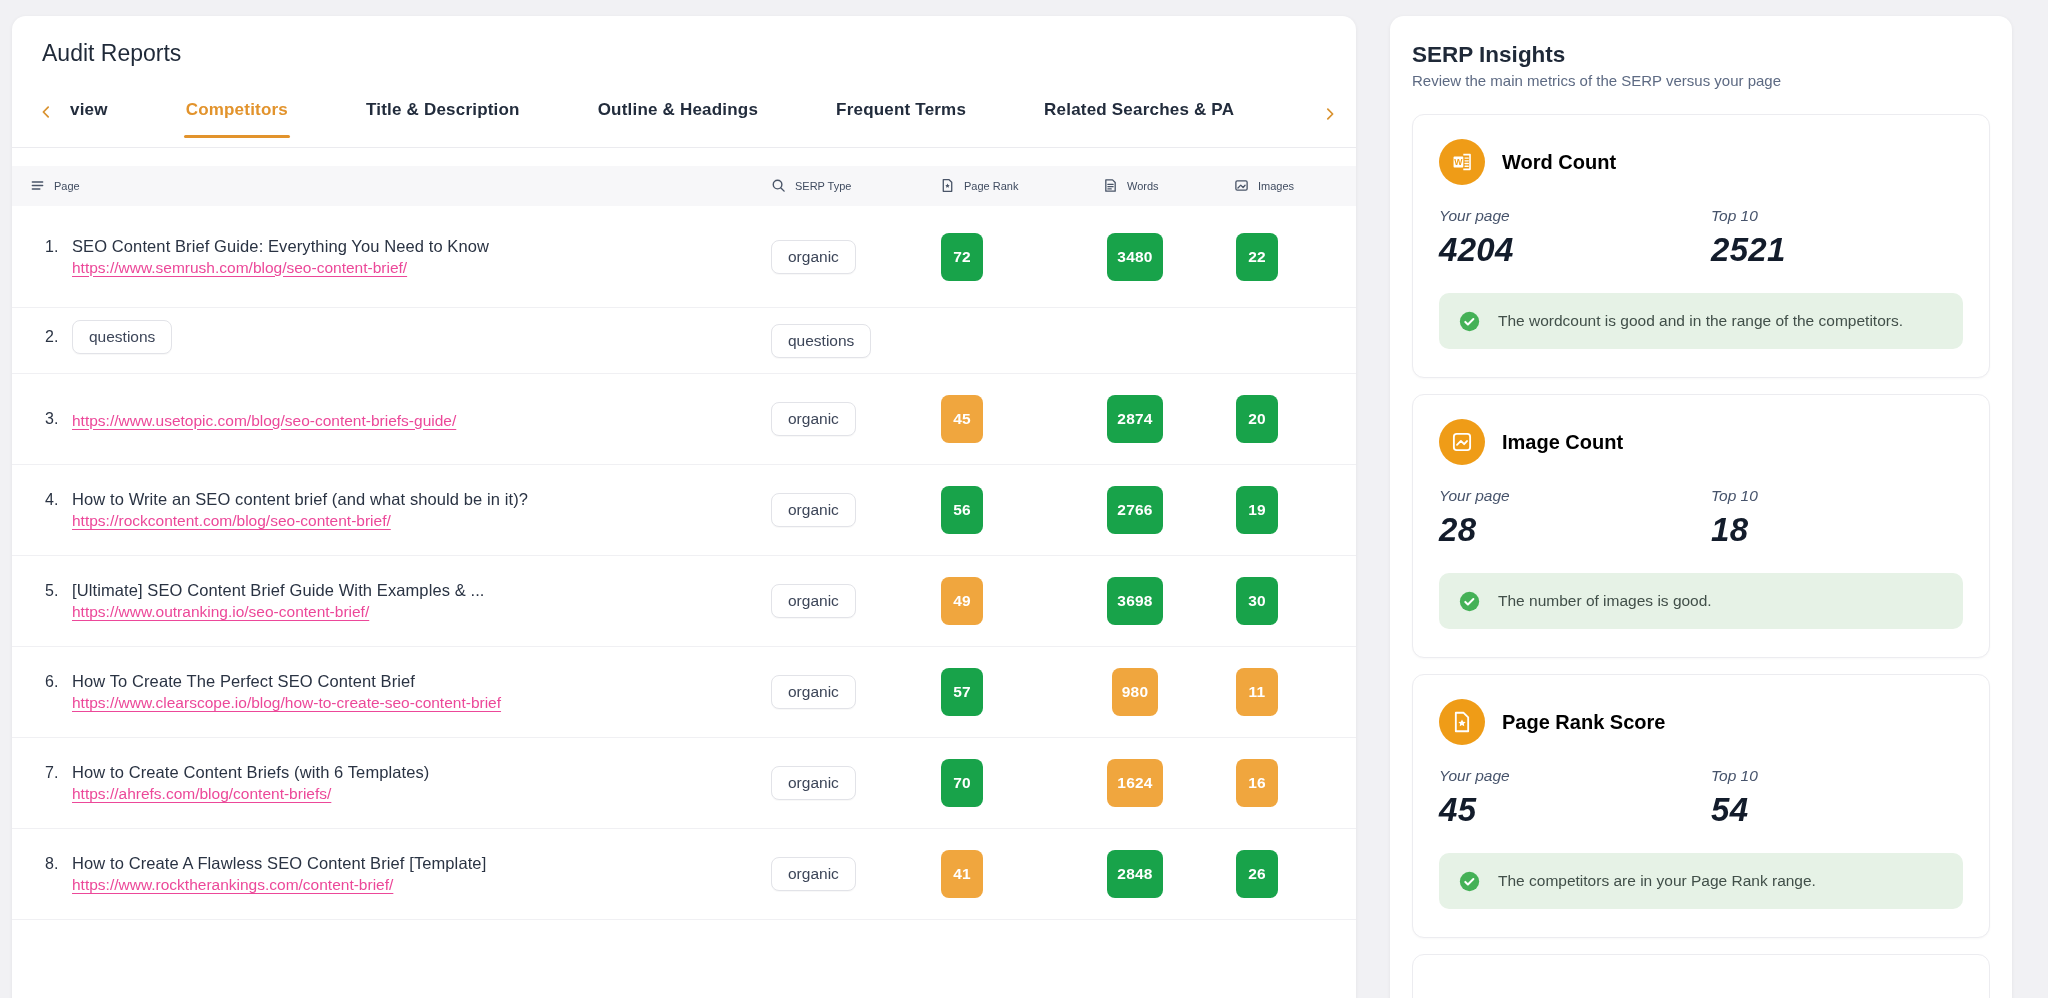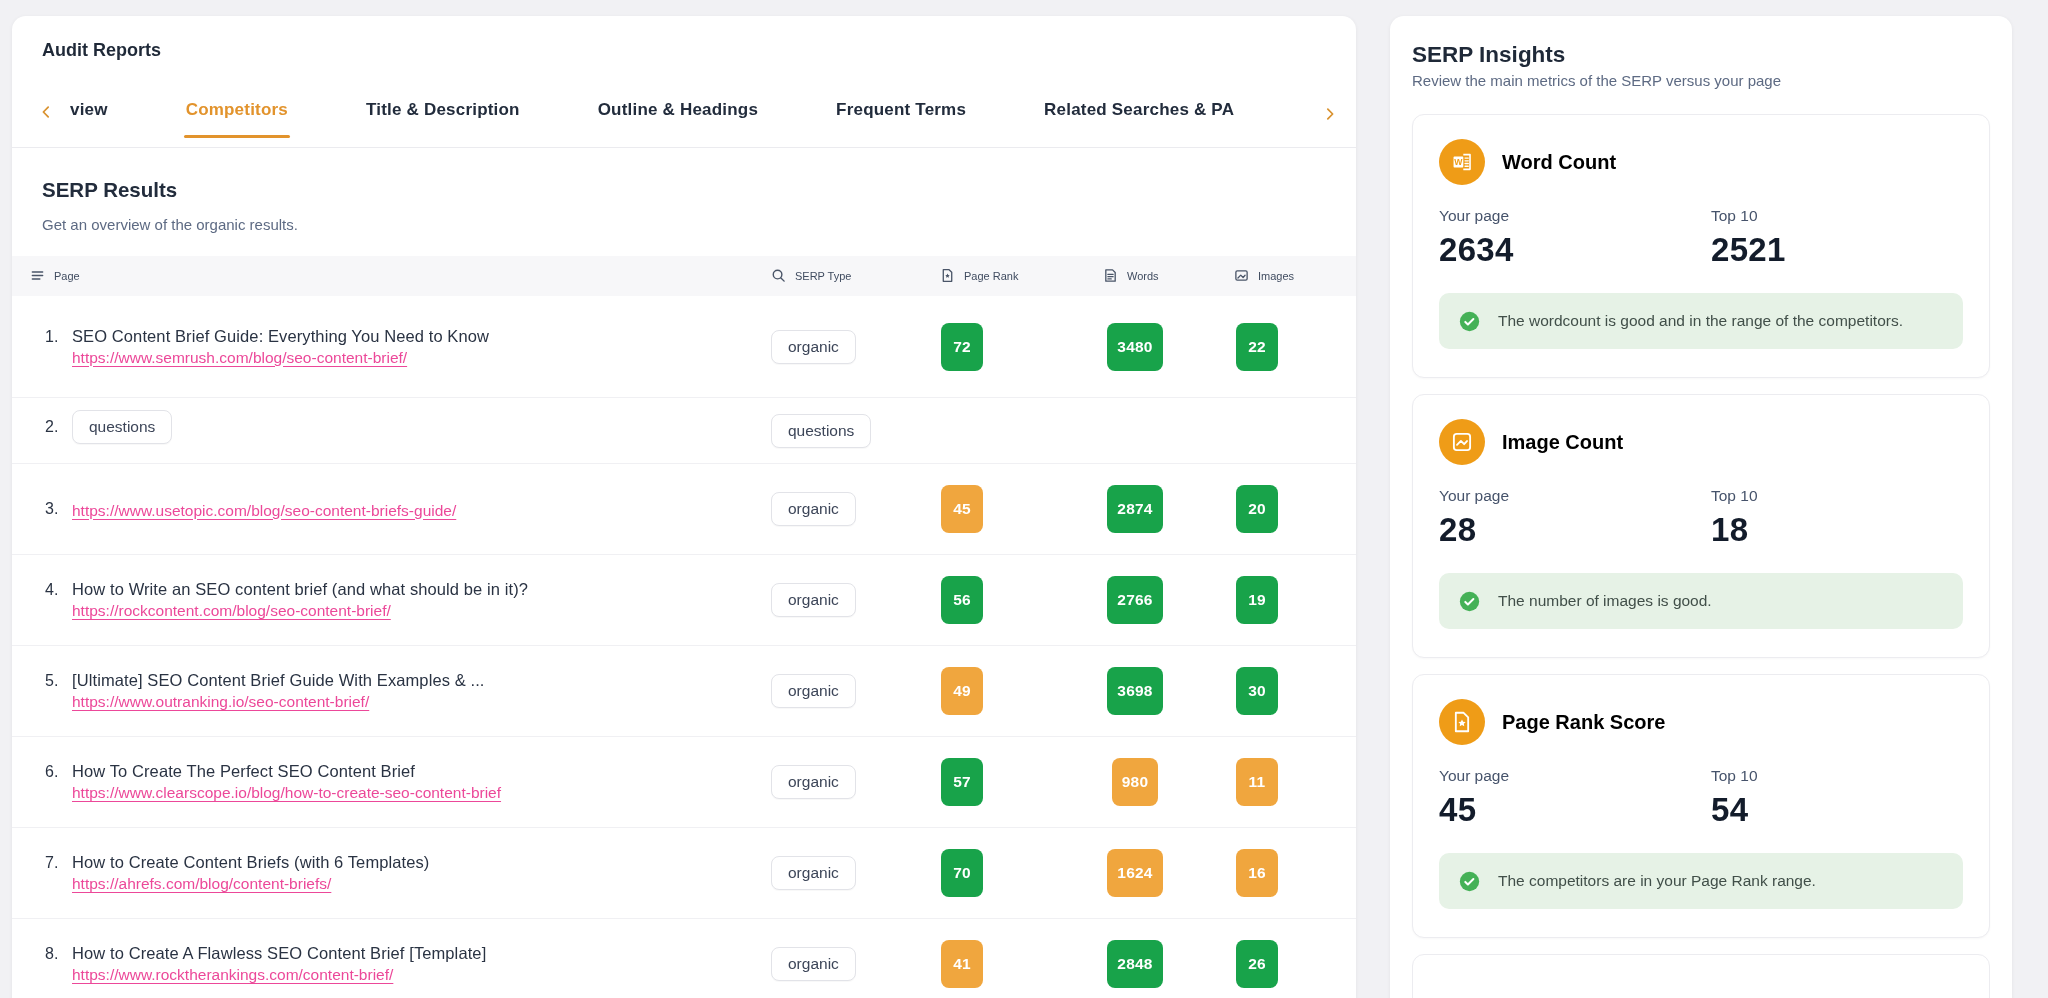--- a/index.html
+++ b/index.html
@@ -11,21 +11,21 @@
     position:relative;
   }
   .panel {
     position:absolute; top:16px; background:#fff; border-radius:14px;
     box-shadow:0 1px 4px rgba(16,24,40,.06);
   }
   .left-panel  { left:12px;  width:1344px; height:1040px; }
   .right-panel { left:1390px; width:622px; height:1040px; padding:0 22px; }
 
   
-  .page-title { padding:24px 0 0 30px; font-size:18px; font-weight:700; color:#1f2938; height:58px; }
+  .page-title { padding:24px 0 0 30px; font-size:23px; font-weight:400; color:#1f2938; height:58px; }
 
   .tabbar {
     position:relative; margin-top:26px; height:48px;
     border-bottom:1px solid #ebebef;
     display:flex; align-items:flex-start; padding:0 24px;
   }
   .chev { width:20px; height:20px; display:flex; align-items:center; justify-content:center; cursor:pointer; margin-top:2px; }
   .chev svg { width:14px; height:14px; }
   .chev.right { position:absolute; right:16px; top:2px; }
   .tabs { display:flex; gap:78px; margin-left:14px; }
@@ -90,21 +90,21 @@
     border:1px solid #ececf0; border-radius:12px; background:#fff;
     padding:24px 26px; height:264px; box-shadow:0 1px 2px rgba(16,24,40,.03);
   }
   .card-head { display:flex; align-items:center; gap:17px; }
   .icon-circle {
     width:46px; height:46px; border-radius:50%; background:#ef9c17;
     display:flex; align-items:center; justify-content:center; flex:none;
   }
   .icon-circle svg { width:26px; height:26px; }
   .card-title { font-size:20px; font-weight:700; color:#000000; }
-  .card-stats { margin-top:22px; display:grid; grid-template-columns:272px auto; }
+  .card-stats { margin-top:22px; display:grid; grid-template-columns:272px auto;font-style:italic; }
   .stat-label { font-size:15.5px; color:#46536b; }
   .stat-value { margin-top:6px; font-size:33px; font-weight:700; color:#131c2b; letter-spacing:.3px; }
   .alert {
     margin-top:24px; min-height:56px; border-radius:10px; background:#e6f2e6;
     display:flex; align-items:center; gap:18px; padding:0 20px;
     font-size:15.5px; color:#414f49;
   }
   .alert svg { width:21px; height:21px; flex:none; }
   .card-stub { height:60px; border:1px solid #ececf0; border-radius:12px; background:#fff; margin-top:16px; }
 </style>
@@ -128,24 +128,20 @@
         <div class="tab">Frequent Terms</div>
         <div class="tab clip">Related Searches &amp; PA</div>
       </div>
     <span class="chev right">
       <svg viewBox="0 0 16 16">
           <path d="M5.5 2.5L11 8l-5.5 5.5" fill="none" stroke="#d9922f" stroke-width="2" stroke-linecap="round" stroke-linejoin="round"></path>
         </svg>
     </span>
   </nav>
 
-  <div class="section-head">
-    <h2 class="section-title">SERP Results</h2>
-    <p class="section-sub">Get an overview of the organic results.</p>
-  </div>
 
   <div class="thead grid-cols">
     <div class="th c1">
       <span><svg viewBox="0 0 16 16" width="15" height="15">
             <path d="M2.5 4.2h11M2.5 8h11M2.5 11.8h8" stroke="#4a5568" stroke-width="1.5" fill="none" stroke-linecap="round"></path>
           </svg></span>
       <span>Page</span>
     </div>
     <div class="th c2">
       <span><svg viewBox="0 0 16 16" width="15" height="15">
@@ -357,21 +353,21 @@
               <text x="8.7" y="14.8" font-size="8" font-weight="bold" fill="#ef9c17" text-anchor="middle" font-family="Liberation Sans, sans-serif">W</text>
               <path d="M13.2 5.2h6.2v13.6h-6.2" fill="none" stroke="#fff" stroke-width="1.5" stroke-linejoin="round"></path>
               <path d="M14.8 8.4h3M14.8 10.9h3M14.8 13.4h3M14.8 15.9h3" stroke="#fff" stroke-width="1.2" stroke-linecap="round"></path>
             </svg>
           </span>
           <div class="card-title">Word Count</div>
         </div>
         <div class="card-stats">
           <div>
             <div class="stat-label">Your page</div>
-            <div class="stat-value">2634</div>
+            <div class="stat-value">4204</div>
           </div>
           <div>
             <div class="stat-label">Top 10</div>
             <div class="stat-value">2521</div>
           </div>
         </div>
         <div class="alert">
           <span style="display: flex;">
             <svg viewBox="0 0 20 20">
               <circle cx="10" cy="10" r="9.2" fill="#45b157"></circle>

